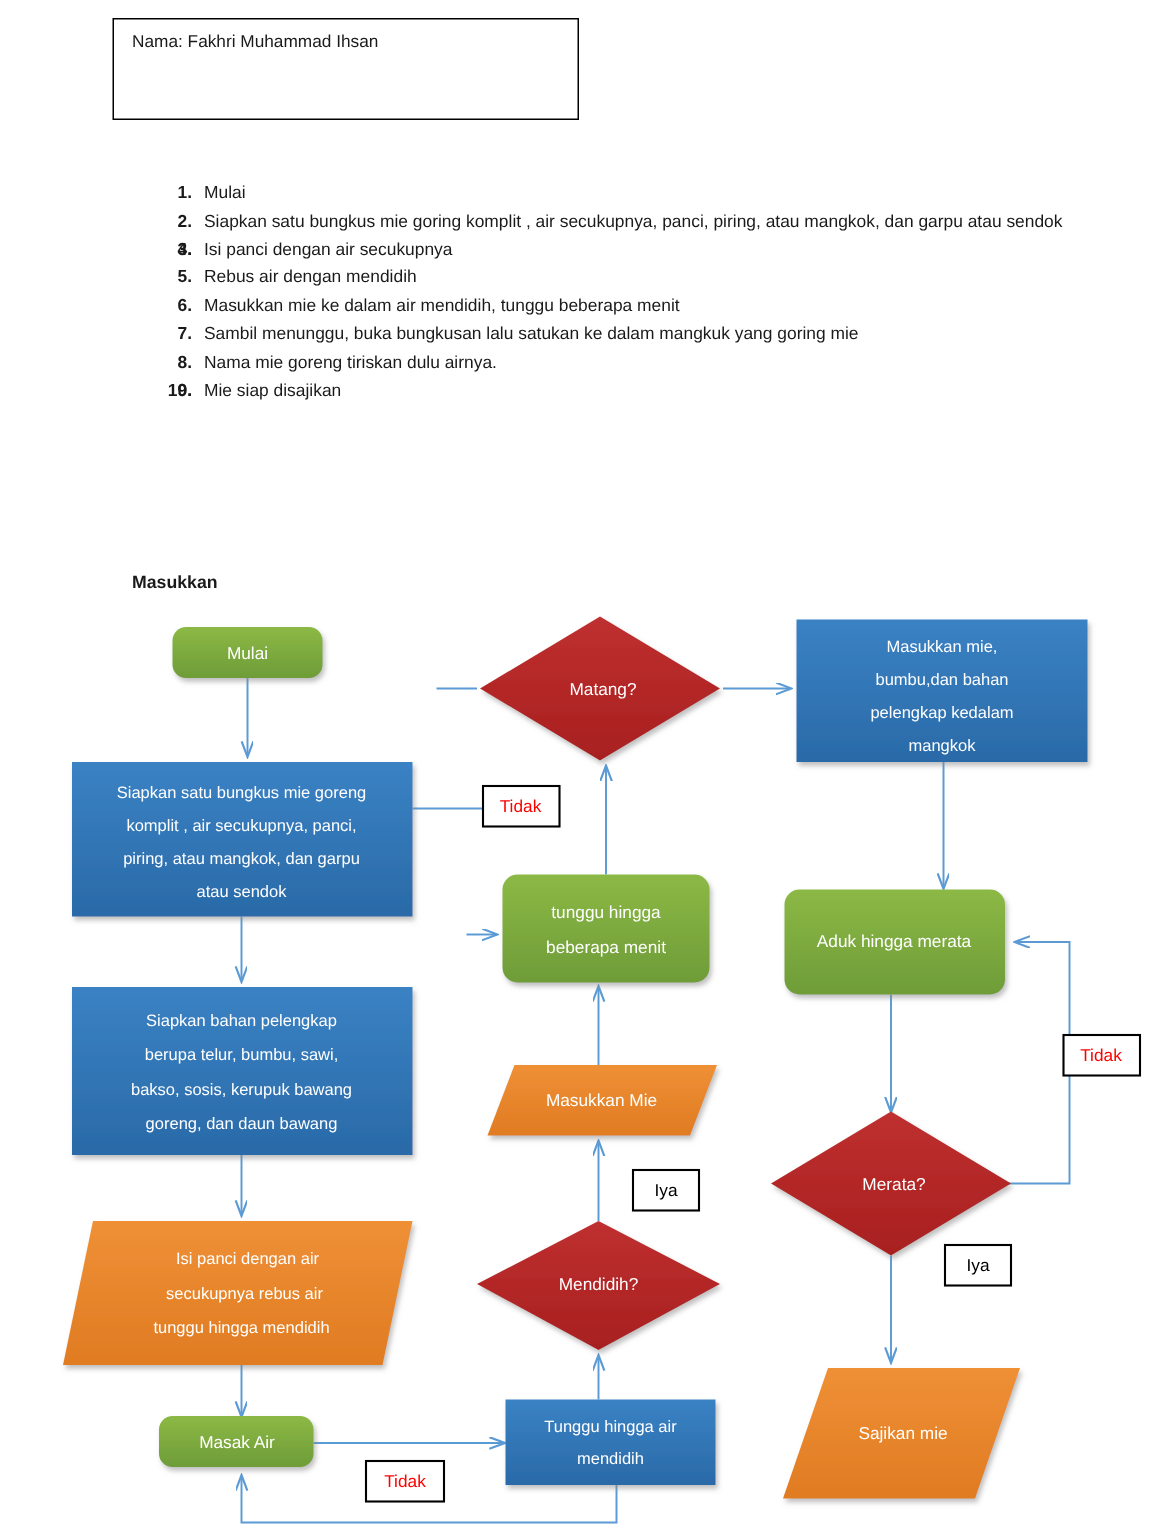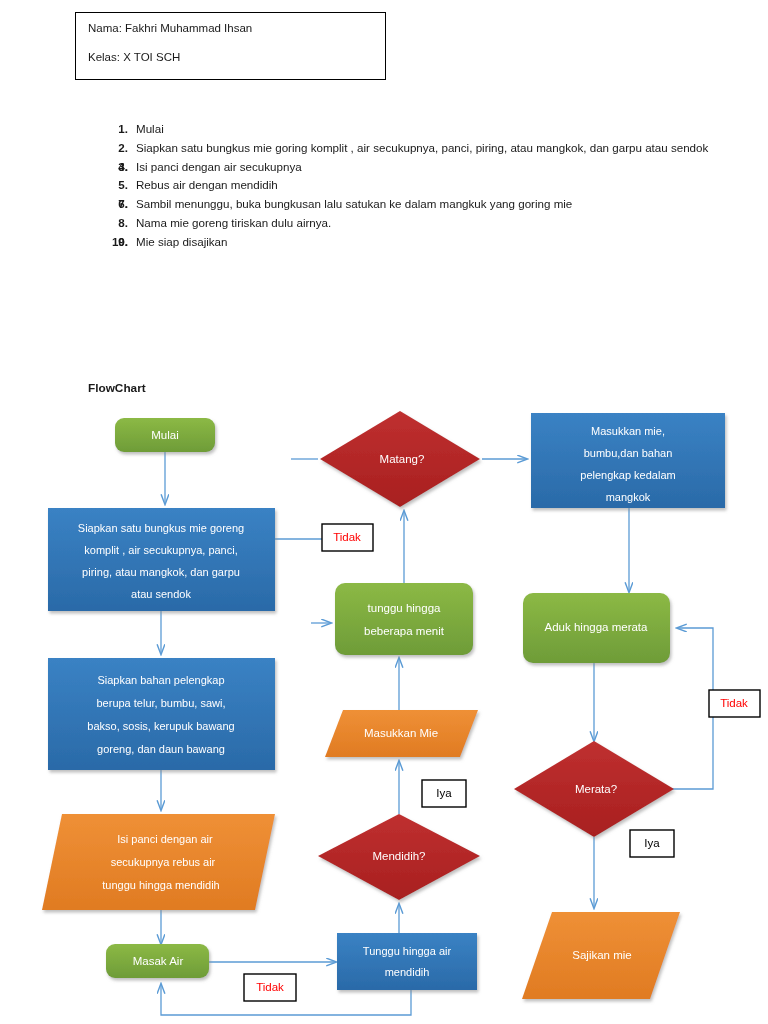--- a/index.html
+++ b/index.html
@@ -61,37 +61,36 @@
   .tag-rect{fill:#ffffff;stroke:#000000;stroke-width:1.4;}
   .edge{stroke:#5b9bd5;stroke-width:1.3;fill:none;}
 </style>
 </head>
 <body>
 
 <div class="page">
 
   <div class="id-box">
     <div class="id-line">Nama: Fakhri Muhammad Ihsan</div>
-    <div class="id-line">Kelas: X TOI SCH</div>
   </div>
 
   <div class="algo-list" id="algo-list">
       <div class="algo-item"><span class="algo-num">1.</span><span>Mulai</span></div>
       <div class="algo-item"><span class="algo-num">2.</span><span>Siapkan satu bungkus mie goring komplit , air secukupnya, panci, piring, atau mangkok, dan garpu  atau sendok</span></div>
       <div class="algo-item"><span class="algo-num">3.</span></div>
       <div class="algo-item"><span class="algo-num">4.</span><span>Isi panci dengan air secukupnya</span></div>
       <div class="algo-item"><span class="algo-num">5.</span><span>Rebus air dengan mendidih</span></div>
-      <div class="algo-item"><span class="algo-num">6.</span></div>
+      <div class="algo-item"><span class="algo-num">6.</span><span>Masukkan mie ke dalam air mendidih, tunggu beberapa menit</span></div>
       <div class="algo-item"><span class="algo-num">7.</span><span>Sambil menunggu, buka bungkusan lalu satukan ke dalam mangkuk yang goring mie</span></div>
       <div class="algo-item"><span class="algo-num">8.</span><span>Nama mie goreng tiriskan dulu airnya.</span></div>
       <div class="algo-item"><span class="algo-num">9.</span></div>
       <div class="algo-item"><span class="algo-num">10.</span><span>Mie siap disajikan</span></div>
     </div>
 
-  <div class="fc-title">FlowChart</div>
+  <div class="fc-title">Masukkan</div>
 
   <svg id="flow-svg" viewBox="0 0 768 628">
     <defs>
       <linearGradient id="gr-green" x1="0" y1="0" x2="0" y2="1">
         <stop offset="0%" stop-color="#8cb945"></stop>
           <stop offset="100%" stop-color="#6e9c38"></stop>
       </linearGradient>
       <linearGradient id="gr-blue" x1="0" y1="0" x2="0" y2="1">
         <stop offset="0%" stop-color="#3a82c4"></stop>
           <stop offset="100%" stop-color="#2a6aa8"></stop>

